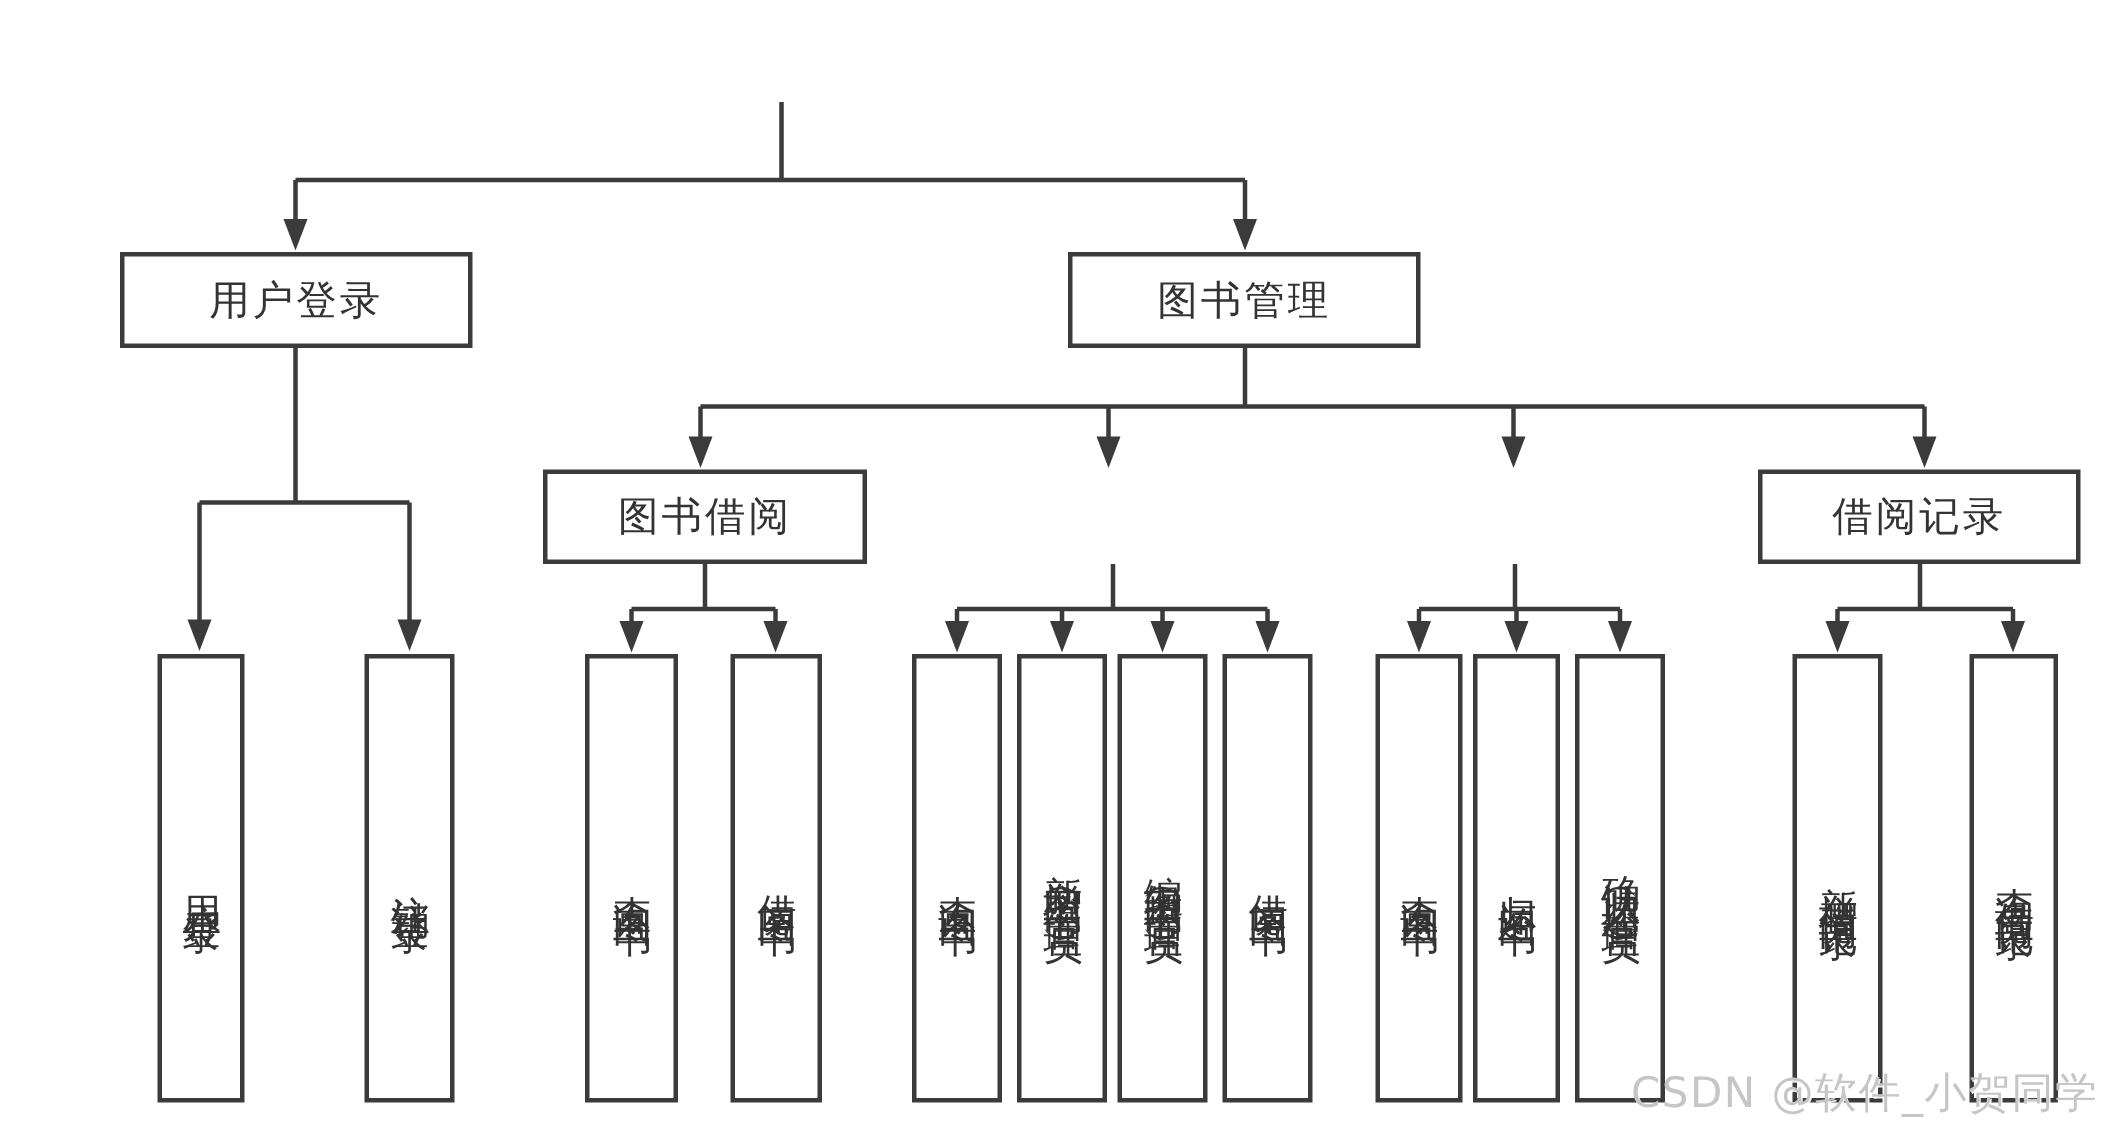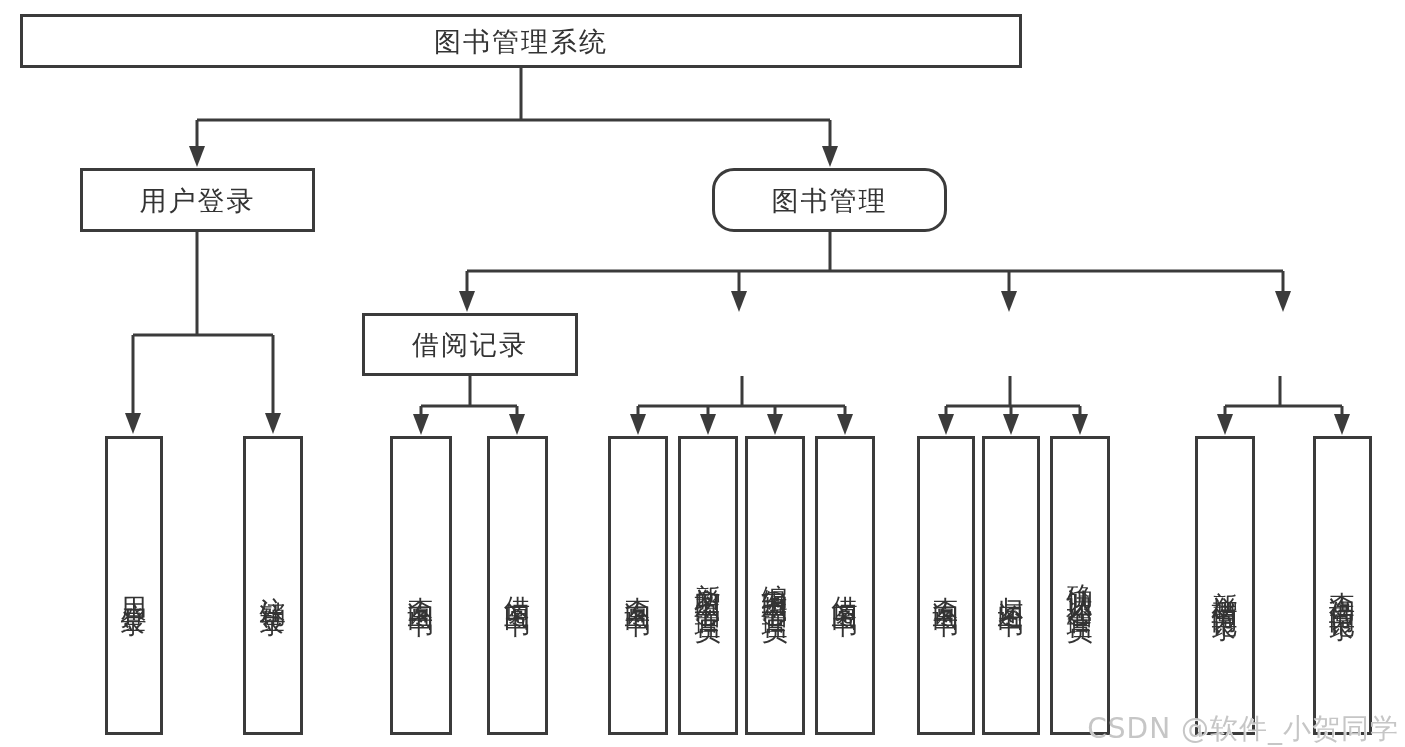--- a/index.html
+++ b/index.html
@@ -118,26 +118,26 @@
     <line class="edge" x1="1080" y1="406" x2="1080" y2="417"></line>
     <polygon class="arrowhead" points="1072,414 1088,414 1080,435"></polygon>
 
     <path class="edge" d="M1280,376 V406 M1225,406 H1342"></path>
     <line class="edge" x1="1225" y1="406" x2="1225" y2="417"></line>
     <polygon class="arrowhead" points="1217,414 1233,414 1225,435"></polygon>
     <line class="edge" x1="1342" y1="406" x2="1342" y2="417"></line>
     <polygon class="arrowhead" points="1334,414 1350,414 1342,435"></polygon>
   </svg>
 
-  <div class="node" style="left:20px;top:14px;width:1002px;height:54px;">图书管理系统</div>
 
   <div class="node" style="left:80px;top:168px;width:235px;height:64px;">用户登录</div>
-  <div class="node" style="left:712px;top:168px;width:235px;height:64px;border-radius:22px;">图书管理</div>
+  <div class="node" style="left:712px;top:168px;width:235px;height:64px;">图书管理</div>
 
-  <div class="node" style="left:362px;top:313px;width:216px;height:63px;">借阅记录</div>
+  <div class="node" style="left:362px;top:313px;width:216px;height:63px;">图书借阅</div>
+  <div class="node" style="left:1172px;top:313px;width:215px;height:63px;">借阅记录</div>
 
   <div class="node vnode" style="left:105px;top:436px;width:58px;height:299px;">用户登录</div>
   <div class="node vnode" style="left:243px;top:436px;width:60px;height:299px;">注销登录</div>
 
   <div class="node vnode" style="left:390px;top:436px;width:62px;height:299px;">查询图书</div>
   <div class="node vnode" style="left:487px;top:436px;width:61px;height:299px;">借阅图书</div>
 
   <div class="node vnode" style="left:608px;top:436px;width:60px;height:299px;">查询图书</div>
   <div class="node vnode" style="left:678px;top:436px;width:60px;height:299px;">新增图书（管理员）</div>
   <div class="node vnode" style="left:745px;top:436px;width:60px;height:299px;">编辑图书（管理员）</div>

